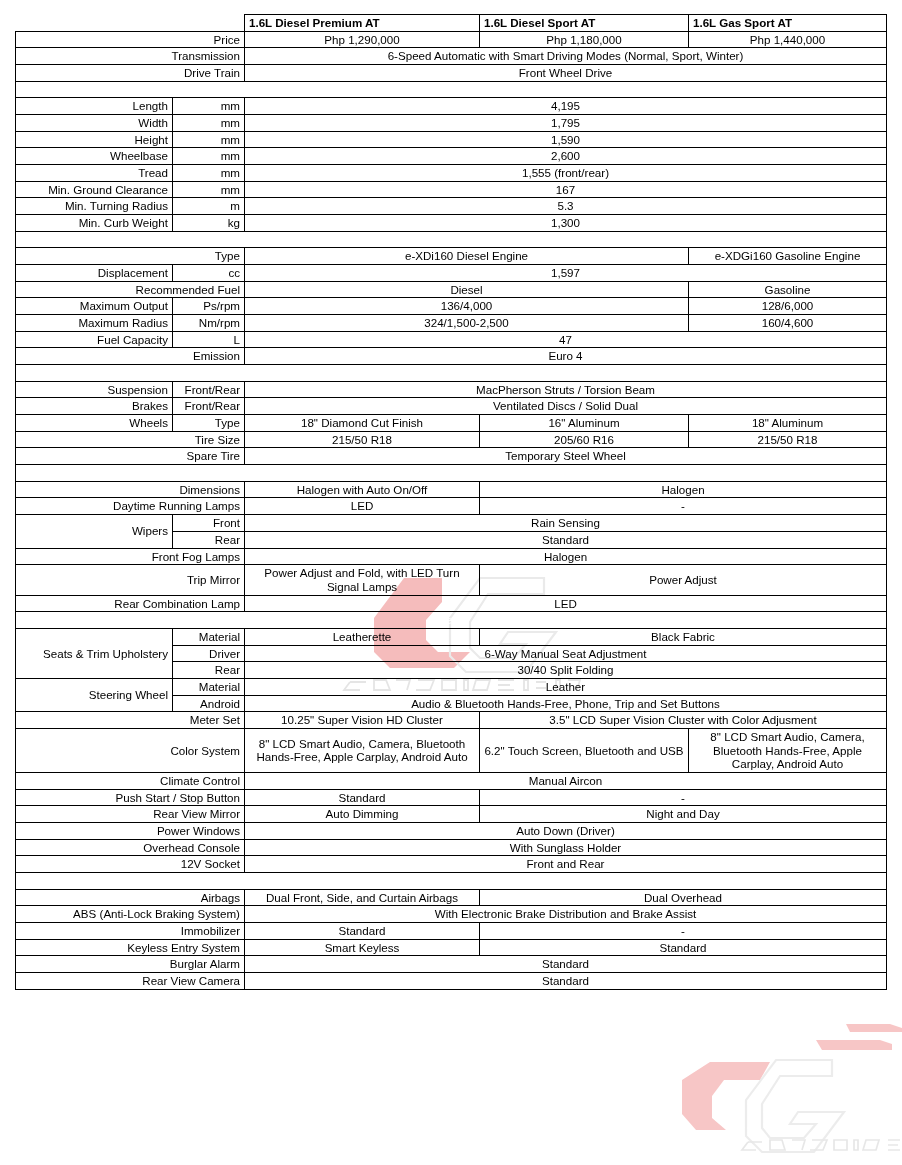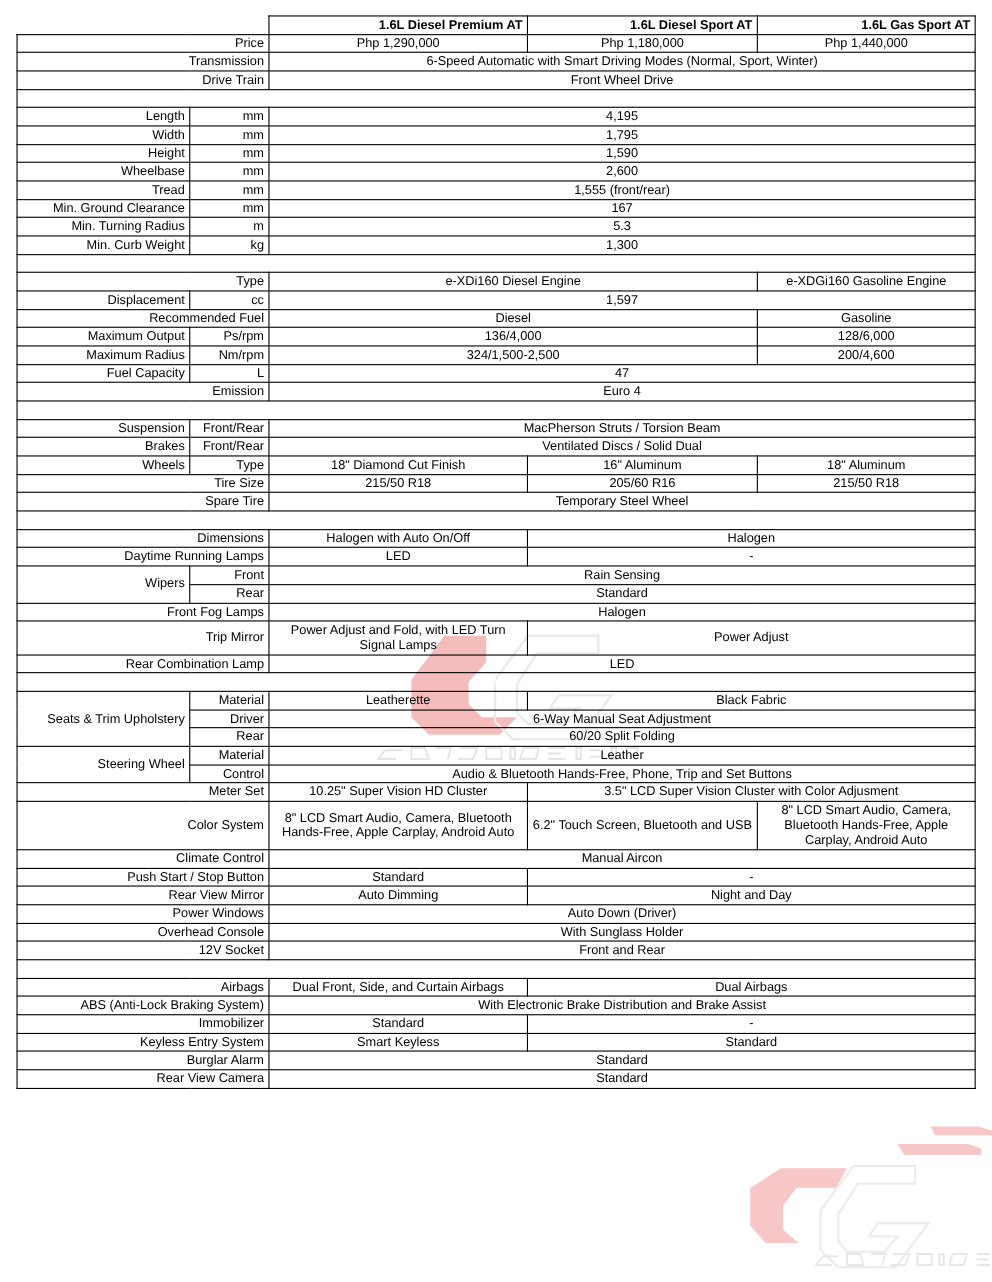--- a/index.html
+++ b/index.html
@@ -75,21 +75,21 @@
     font-size: 11.4px;
     letter-spacing: .2px;
     padding: 2px 0 3px;
     border-left: 1.6px solid #000;
     border-right: 1.6px solid #000;
   }
   th.vhead {
     background: #c3c3c3;
     color: #000;
     font-weight: bold;
-    text-align: right;
+    text-align: left;
     font-size: 11.8px;
     padding: 3px 2px 4px;
   }
   td.corner-blank {
     border: none;
     background: transparent;
   }
   tr.hrow td.corner-blank { border: none; }
   .xtall td { padding-top: 14px; padding-bottom: 14px; }
   .xxtall td { padding-top: 20px; padding-bottom: 20px; }
@@ -223,21 +223,21 @@
         <tr>
           <td class="label">Maximum Output</td>
           <td class="unit">Ps/rpm</td>
           <td class="val" colspan="2">136/4,000</td>
           <td class="val">128/6,000</td>
         </tr>
         <tr>
           <td class="label">Maximum Radius</td>
           <td class="unit">Nm/rpm</td>
           <td class="val" colspan="2">324/1,500-2,500</td>
-          <td class="val">200/4,600</td>
+          <td class="val">160/4,600</td>
         </tr>
         <tr>
           <td class="label">Fuel Capacity</td>
           <td class="unit">L</td>
           <td class="val" colspan="3">47</td>
         </tr>
         <tr>
           <td class="label" colspan="2">Emission</td>
           <td class="val" colspan="3">Euro 4</td>
         </tr>
@@ -314,29 +314,29 @@
           <td class="unit">Material</td>
           <td class="val">Leatherette</td>
           <td class="val" colspan="2">Black Fabric</td>
         </tr>
         <tr>
           <td class="unit">Driver</td>
           <td class="val" colspan="3">6-Way Manual Seat Adjustment</td>
         </tr>
         <tr>
           <td class="unit">Rear</td>
-          <td class="val" colspan="3">60/20 Split Folding</td>
+          <td class="val" colspan="3">30/40 Split Folding</td>
         </tr>
         <tr>
           <td class="label" rowspan="2">Steering Wheel</td>
           <td class="unit">Material</td>
           <td class="val" colspan="3">Leather</td>
         </tr>
         <tr>
-          <td class="unit">Control</td>
+          <td class="unit">Android</td>
           <td class="val" colspan="3">Audio &amp; Bluetooth Hands-Free, Phone, Trip and Set Buttons</td>
         </tr>
         <tr>
           <td class="label" colspan="2">Meter Set</td>
           <td class="val">10.25" Super Vision HD Cluster</td>
           <td class="val" colspan="2">3.5" LCD Super Vision Cluster with Color Adjusment</td>
         </tr>
         <tr class="xxtall">
           <td class="label" colspan="2">Color System</td>
           <td class="val">8" LCD Smart Audio, Camera, Bluetooth Hands-Free, Apple Carplay, Android Auto</td>
@@ -368,21 +368,21 @@
         <tr>
           <td class="label" colspan="2">12V Socket</td>
           <td class="val" colspan="3">Front and Rear</td>
         </tr>
         <tr>
           <td class="sec" colspan="5">Safety &amp; Security</td>
         </tr>
         <tr class="xtall">
           <td class="label" colspan="2">Airbags</td>
           <td class="val">Dual Front, Side, and Curtain Airbags</td>
-          <td class="val" colspan="2">Dual Airbags</td>
+          <td class="val" colspan="2">Dual Overhead</td>
         </tr>
         <tr>
           <td class="label" colspan="2">ABS (Anti-Lock Braking System)</td>
           <td class="val" colspan="3">With Electronic Brake Distribution and Brake Assist</td>
         </tr>
         <tr>
           <td class="label" colspan="2">Immobilizer</td>
           <td class="val">Standard</td>
           <td class="val" colspan="2">-</td>
         </tr>

